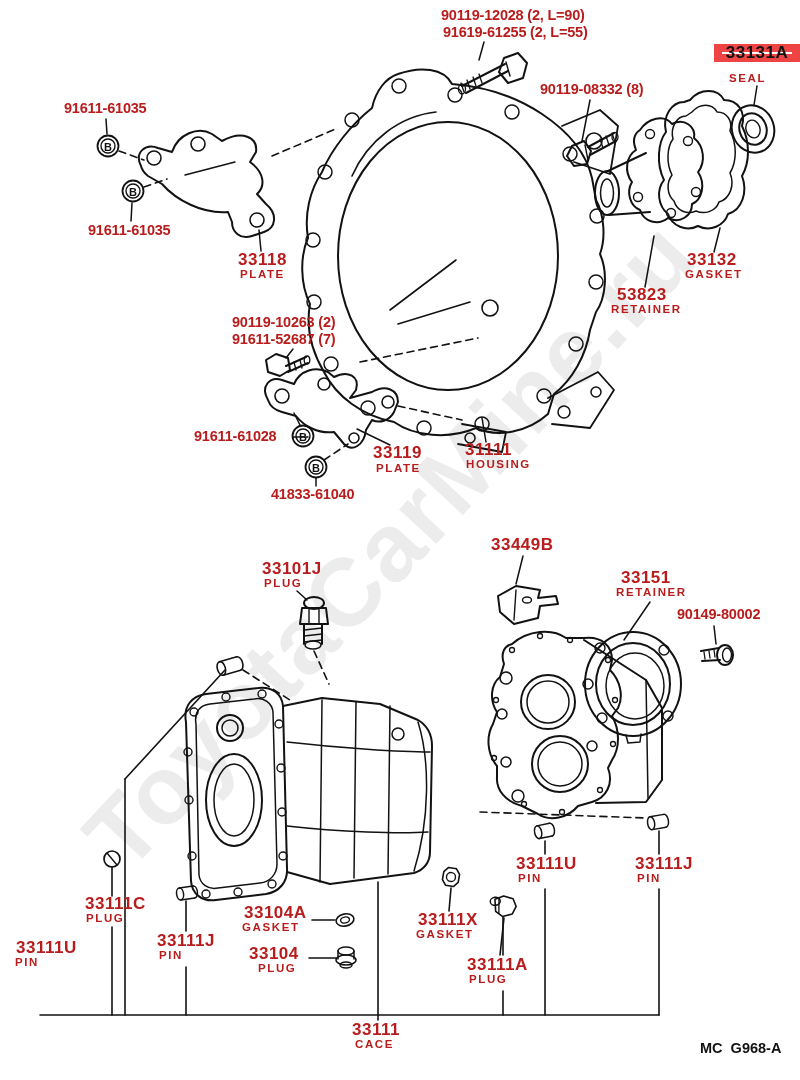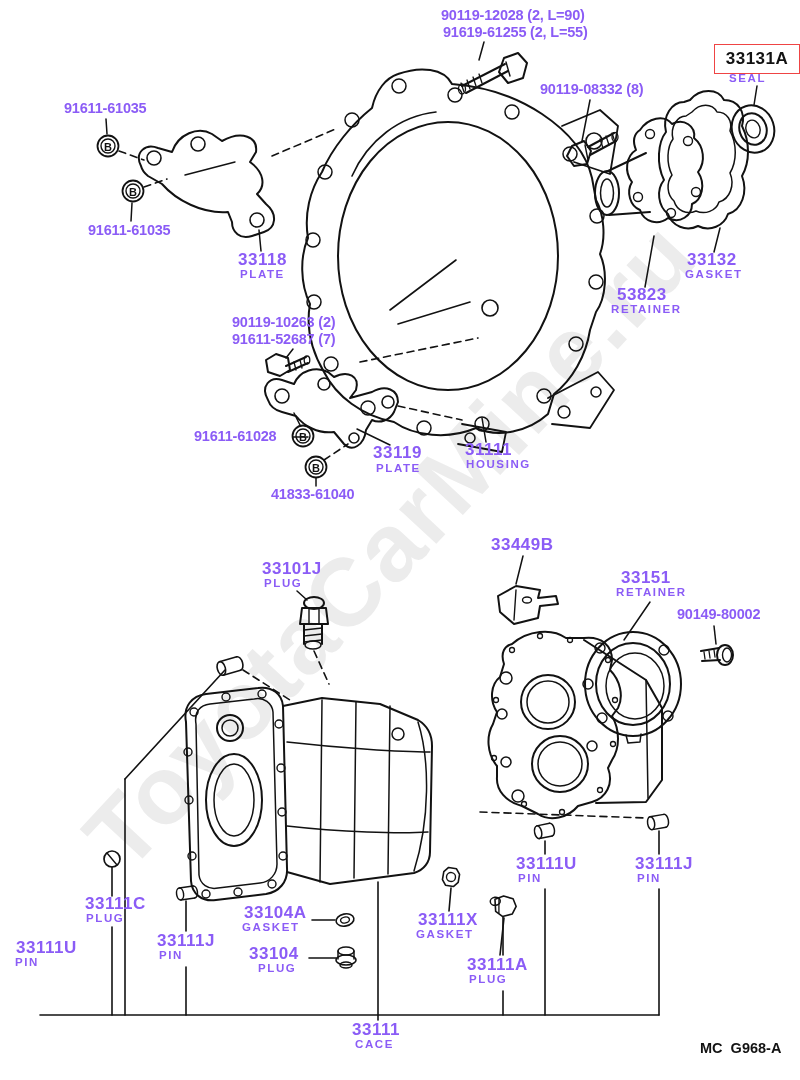--- a/index.html
+++ b/index.html
@@ -9,29 +9,29 @@
     font-family:"Liberation Sans", sans-serif;
   }
   .wm{
     position:absolute;left:390px;top:545px;
     transform:translate(-50%,-50%) rotate(-47deg);
     font-size:96px;font-weight:bold;color:#ececec;
     white-space:nowrap;z-index:0;letter-spacing:2px;
   }
   svg.art{position:absolute;left:0;top:0;z-index:1;}
   .lbl{
-    position:absolute;color:#8b5cf6;font-weight:bold;
+    position:absolute;color:#b91c1c;font-weight:bold;
     white-space:pre;z-index:2;line-height:1;
   }
   .pn{font-size:17px;letter-spacing:0.5px;}
   .bolt{font-size:14.5px;letter-spacing:-0.2px;}
   .sub{font-size:11.5px;letter-spacing:1.6px;}
   .hl-box{
-    position:absolute;left:714px;top:44px;width:86px;height:30px;
-    box-sizing:border-box;border:1px solid #ef4444;
+    position:absolute;left:714px;top:44px;width:86px;height:18px;
+    box-sizing:border-box;border:8px solid #ef4444;
     display:flex;align-items:center;justify-content:center;
     z-index:3;background:transparent;
   }
   .hl-box .num{font-size:17px;font-weight:bold;color:#121212;letter-spacing:0.5px;white-space:pre;}
   .footer-code{
     position:absolute;left:700px;top:1040px;
     font-size:14.5px;font-weight:bold;color:#121212;white-space:pre;z-index:2;
   }
 </style>
 </head>

